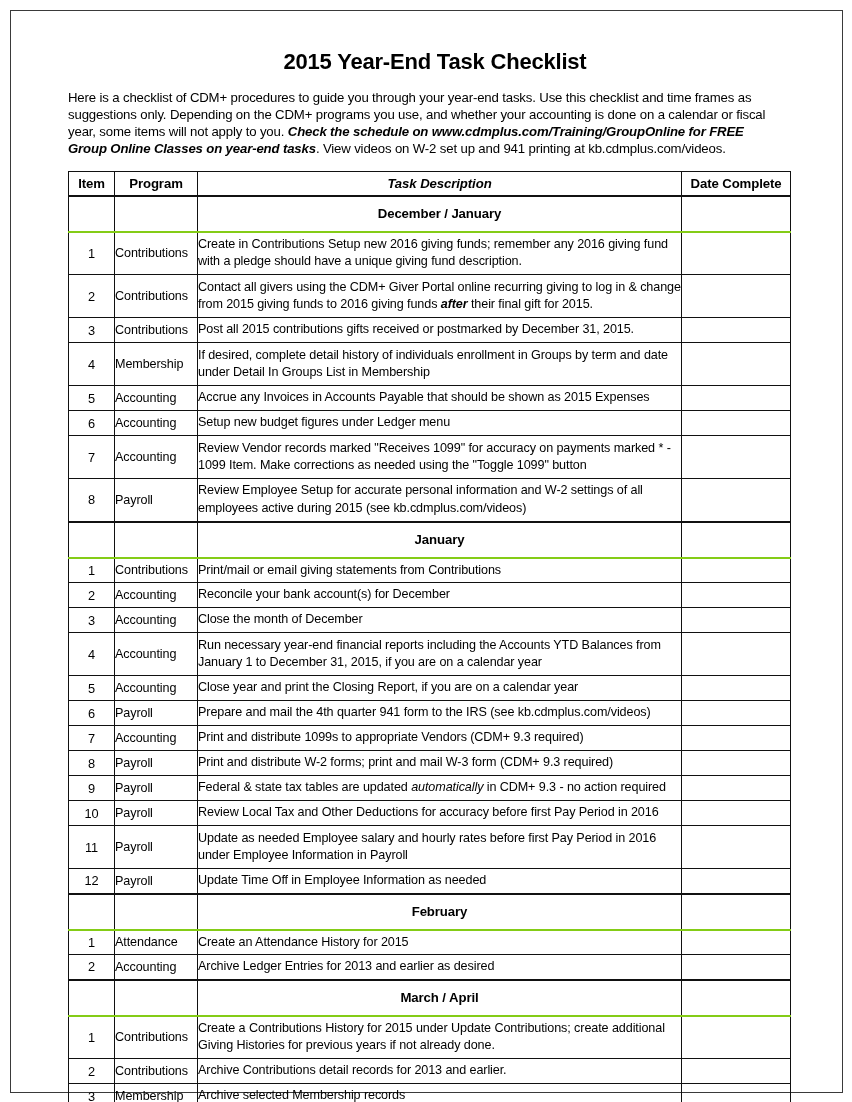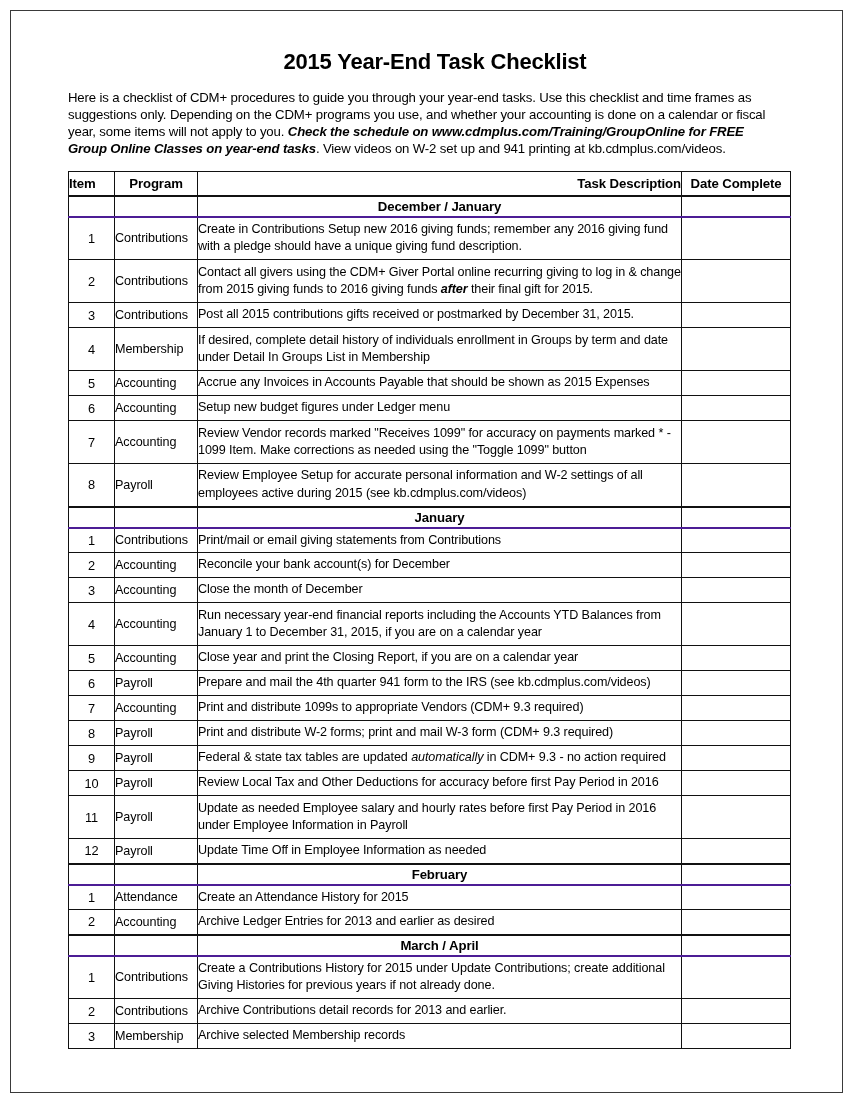--- a/index.html
+++ b/index.html
@@ -68,29 +68,29 @@
     vertical-align: middle;
   }
 
   thead th {
     font-weight: bold;
     font-size: 13.2px;
     height: 24px;
     border-top: 2px solid #111111;
     border-bottom: 2px solid #111111;
   }
-  th.h-item { text-align: left; }
+  th.h-item { text-align: center; }
   th.h-prog { text-align: center; }
-  th.h-task { text-align: right; padding-left: 5px; }
+  th.h-task { text-align: center; padding-left: 5px; font-style: italic; }
   th.h-date { text-align: center; }
 
   tr.section td {
-    height: 21px;
+    height: 36px;
     border-top: 2px solid #111111;
-    border-bottom: 2px solid #4c1d95;
+    border-bottom: 2px solid #84cc16;
   }
   tr.section td.sec-label {
     text-align: center;
     font-weight: bold;
     font-size: 13.2px;
   }
 
   td.cell-item {
     text-align: center;
     font-size: 12.8px;

